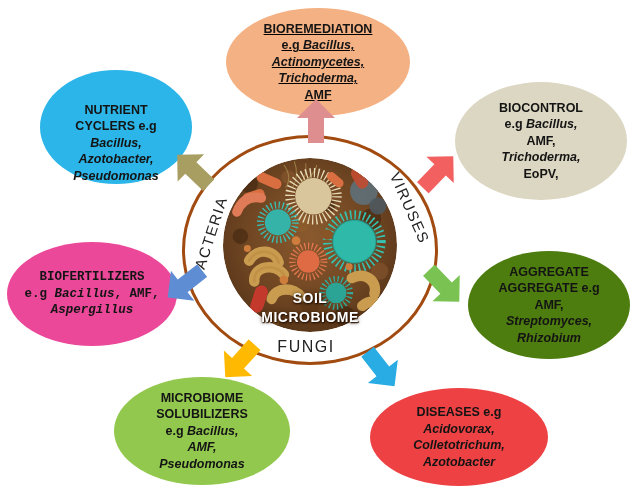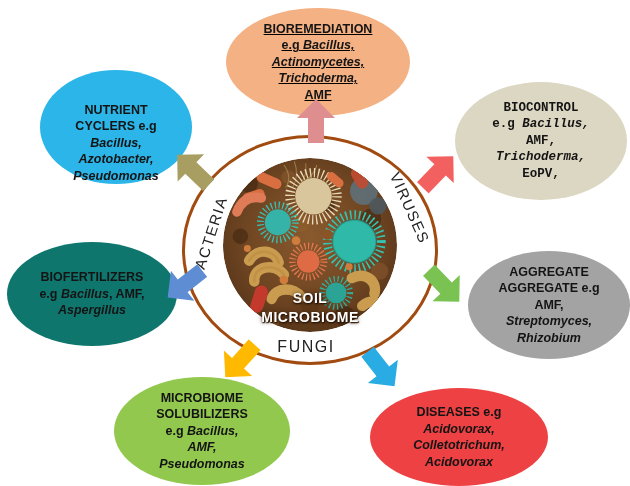--- a/index.html
+++ b/index.html
@@ -16,21 +16,21 @@
          overflow:hidden;z-index:2;}
   .center-title{position:absolute;left:310px;top:308px;transform:translate(-50%,-50%);z-index:4;
         color:#fff;font-weight:700;font-size:14px;line-height:1.35;text-align:center;letter-spacing:.5px;
         text-shadow:0 1px 2px rgba(45,22,5,.95),0 0 5px rgba(45,22,5,.7),1px 1px 1px rgba(45,22,5,.9);}
   .ring-label{position:absolute;z-index:4;color:#222;font-size:15px;letter-spacing:1.5px;white-space:nowrap;}
   .lbl-bacteria{left:209px;top:238px;transform:translate(-50%,-50%) rotate(-72deg);}
   .lbl-viruses{left:410px;top:208px;transform:translate(-50%,-50%) rotate(66deg);}
   .lbl-fungi{left:306px;top:347px;transform:translate(-50%,-50%);font-size:16px;}
   
   .n0{left:226px;top:8px;width:184px;height:108px;}
-  .n1{left:455px;top:82px;width:172px;height:118px;font-family:Liberation Mono, monospace;}
+  .n1{left:455px;top:82px;width:172px;height:118px;}
   .n2{left:468px;top:251px;width:162px;height:108px;}
   .n3{left:370px;top:388px;width:178px;height:98px;justify-content:center;}
   .n4{left:114px;top:377px;width:176px;height:108px;}
   .n5{left:7px;top:242px;width:170px;height:104px;}
   .n6{left:40px;top:70px;width:152px;height:114px;align-items:flex-end;}
   
   .a0{left:296px;top:99px;transform:rotate(0deg);}
   .a1{left:418px;top:150px;transform:rotate(44deg);}
   .a2{left:424px;top:264px;transform:rotate(136deg);}
   .a3{left:361px;top:347px;transform:rotate(142deg);}
@@ -140,47 +140,47 @@
     </div>
   <div class="node n1" style="background: rgb(220, 215, 194);">
       <div class="node-text">
         <div><span>BIOCONTROL</span></div>
         <div><span>e.g </span><span class="sp">Bacillus,</span></div>
         <div><span>AMF,</span></div>
         <div><span class="sp">Trichoderma,</span></div>
         <div><span>EoPV,</span></div>
       </div>
     </div>
-  <div class="node n2" style="background: #a3a3a3;">
+  <div class="node n2" style="background: #4d7c0f;">
       <div class="node-text">
         <div><span>AGGREGATE</span></div>
         <div><span>AGGREGATE e.g</span></div>
         <div><span>AMF,</span></div>
         <div><span class="sp">Streptomyces,</span></div>
         <div><span class="sp">Rhizobium</span></div>
       </div>
     </div>
   <div class="node n3" style="background: rgb(238, 65, 67);">
       <div class="node-text">
         <div><span>DISEASES e.g</span></div>
         <div><span class="sp">Acidovorax,</span></div>
         <div><span class="sp">Colletotrichum,</span></div>
-        <div><span class="sp">Acidovorax</span></div>
+        <div><span class="sp">Azotobacter</span></div>
       </div>
     </div>
   <div class="node n4" style="background: rgb(146, 200, 78);">
       <div class="node-text">
         <div><span>MICROBIOME</span></div>
         <div><span>SOLUBILIZERS</span></div>
         <div><span>e.g </span><span class="sp">Bacillus,</span></div>
         <div><span class="sp">AMF,</span></div>
         <div><span class="sp">Pseudomonas</span></div>
       </div>
     </div>
-  <div class="node n5" style="background: #0f766e;">
+  <div class="node n5" style="background: #ec4899; font-family: Liberation Mono, monospace;">
       <div class="node-text">
         <div><span>BIOFERTILIZERS</span></div>
         <div><span>e.g </span><span class="sp">Bacillus</span><span>, AMF,</span></div>
         <div><span class="sp">Aspergillus</span></div>
       </div>
     </div>
   <div class="node n6" style="background: rgb(43, 181, 232);">
       <div class="node-text">
         <div><span>NUTRIENT</span></div>
         <div><span>CYCLERS e.g</span></div>

